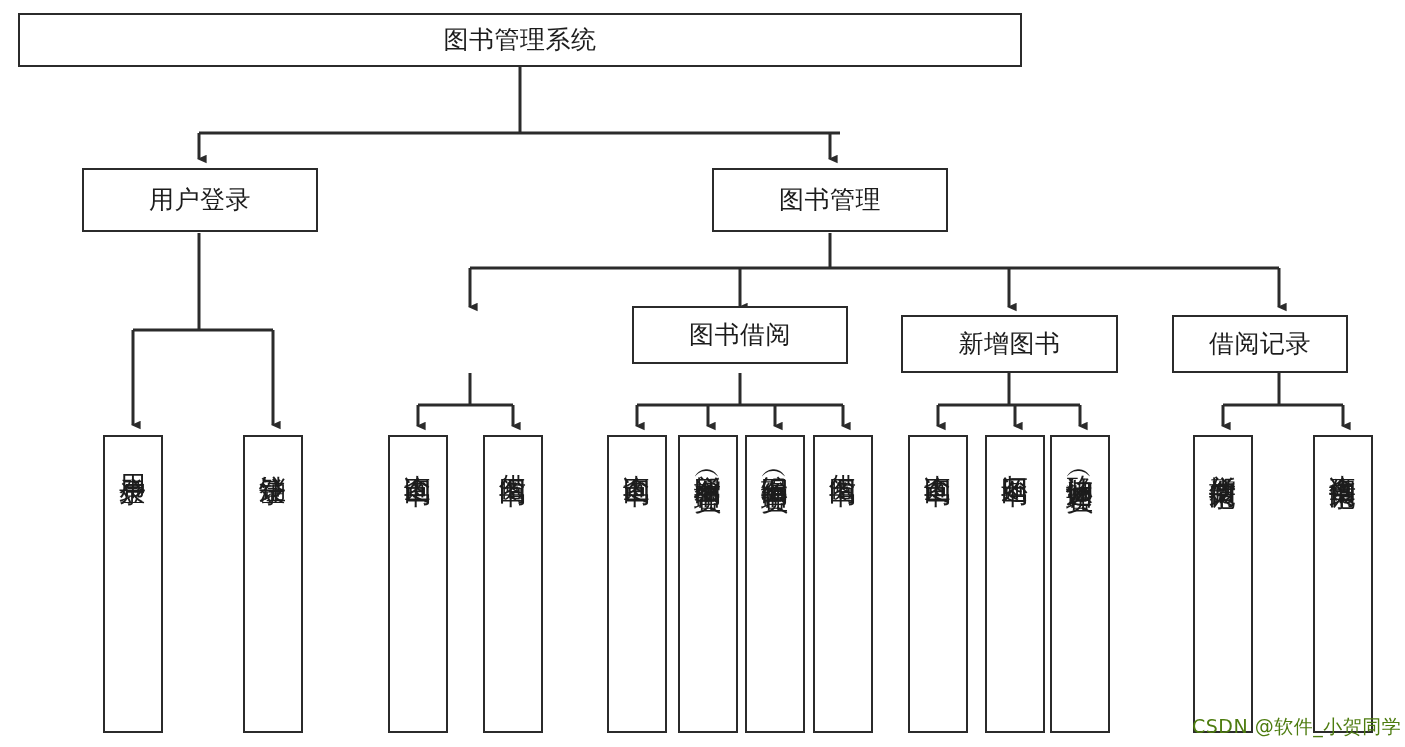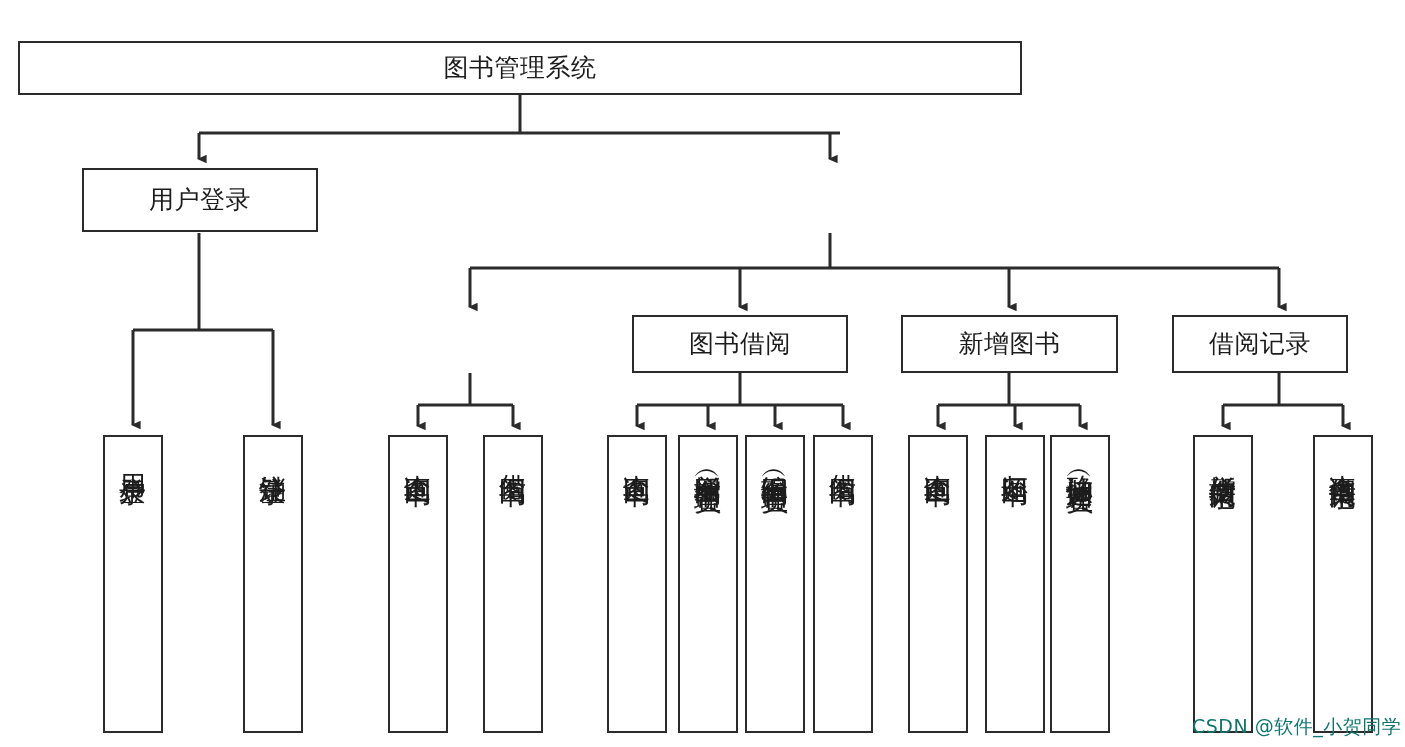--- a/index.html
+++ b/index.html
@@ -57,21 +57,21 @@
     writing-mode: vertical-rl;
     text-orientation: upright;
     font-size: 27px;
     line-height: 1.0;
     letter-spacing: 2px;
     white-space: nowrap;
   }
   .watermark {
     position: absolute;
     font-size: 19px;
-    color: #0f766e;
+    color: #4d7c0f;
     white-space: nowrap;
     letter-spacing: 0.5px;
   }
 </style>
 </head>
 <body>
 
 <div id="canvas">
 
   <svg id="edges" viewBox="0 0 1405 747" xmlns="http://www.w3.org/2000/svg">
@@ -119,29 +119,32 @@
       <path d="M1015,405 L1015,426" marker-end="url(#arrow)"></path>
       <path d="M1080,405 L1080,426" marker-end="url(#arrow)"></path>
 
       <path d="M1279,373 L1279,405"></path>
       <path d="M1223,405 L1343,405"></path>
       <path d="M1223,405 L1223,426" marker-end="url(#arrow)"></path>
       <path d="M1343,405 L1343,426" marker-end="url(#arrow)"></path>
     </g>
   </svg>
 
-  <div class="node root horiz" style="left:18px; top:13px; width:1004px; height:54px;margin-top:28px;">
+  <div class="node root horiz" style="left:18px; top:13px; width:1004px; height:54px;">
     <span class="node-label">图书管理系统</span>
   </div>
 
   <div class="node horiz" style="left:82px; top:168px; width:236px; height:64px;">
     <span class="node-label">用户登录</span>
   </div>
+  <div class="node horiz" style="left:712px; top:168px; width:236px; height:64px;">
+    <span class="node-label">图书管理</span>
+  </div>
 
-  <div class="node horiz" style="left:632px; top:315px; width:216px; height:58px;">
+  <div class="node horiz" style="left:632px; top:306px; width:216px; height:58px;">
     <span class="node-label">图书借阅</span>
   </div>
   <div class="node horiz" style="left:901px; top:315px; width:217px; height:58px;">
     <span class="node-label">新增图书</span>
   </div>
   <div class="node horiz" style="left:1172px; top:315px; width:176px; height:58px;">
     <span class="node-label">借阅记录</span>
   </div>
 
   <div class="node vert" style="left:103px; top:435px; width:60px; height:298px;">

